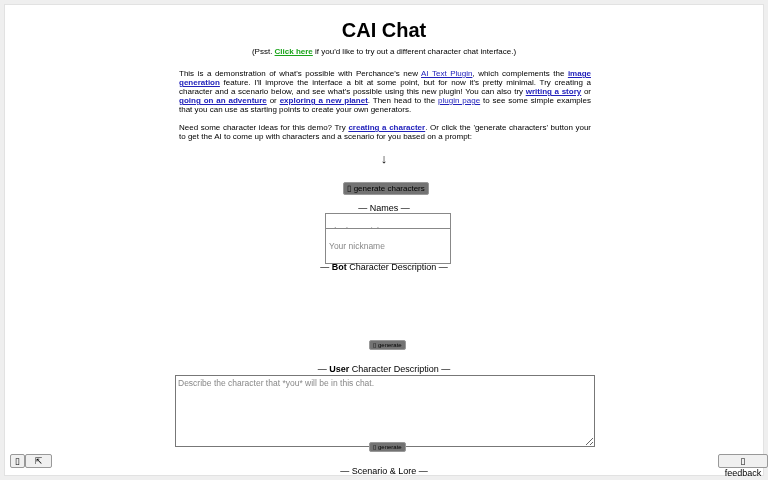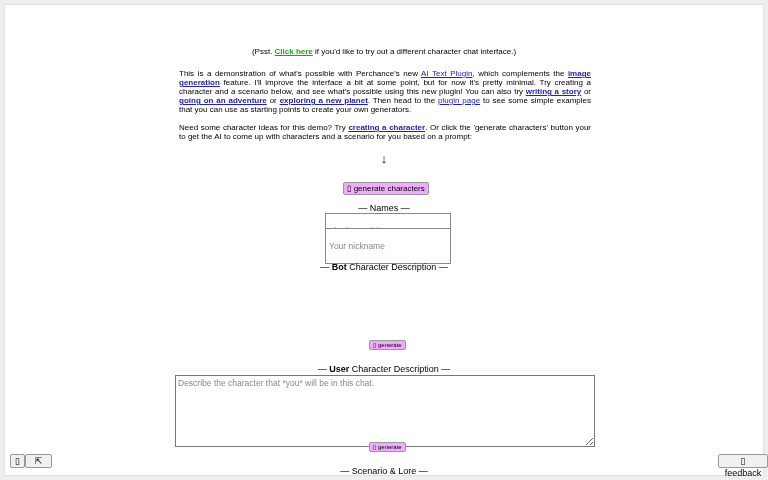--- a/index.html
+++ b/index.html
@@ -45,21 +45,21 @@
     a.plain { color: #2222bb; text-decoration: underline; }
     a.bold { color: #2222bb; font-weight: bold; text-decoration: underline; }
     .arrow {
       position: absolute;
       left: 0; right: 0; top: 146px;
       text-align: center;
       font-size: 13px;
     }
     .btn {
       font-family: "Liberation Sans", sans-serif;
-      background: #f0abfc;
+      background: #737373;
       border: 1px solid #999;
       border-radius: 2px;
       color: #000;
       padding: 0 3px;
       cursor: pointer;
     }
     .gen-chars {
       position: absolute;
       left: 338px; top: 177px;
       height: 13px;
@@ -111,20 +111,21 @@
       border: 1px solid #999;
       border-radius: 2px;
       padding: 0 4px;
     }
   </style>
 </head>
 <body>
 
 <div class="frame">
 
+  <h1 class="title">CAI Chat</h1>
 
   <div class="psst">
     <span>(Psst. </span><a>Click here</a><span> if you'd like to try out a different character chat interface.)</span>
   </div>
 
   <div class="intro">
     <p>
       <span>This is a demonstration of what's possible with Perchance's new </span><a class="plain">AI Text Plugin</a><span>, which complements the </span><a class="bold">image generation</a><span> feature. I'll improve the interface a bit at some point, but for now it's pretty minimal. Try creating a character and a scenario below, and see what's possible using this new plugin! You can also try </span><a class="bold">writing a story</a><span> or </span><a class="bold">going on an adventure</a><span> or </span><a class="bold">exploring a new planet</a><span>. Then head to the </span><a class="plain">plugin page</a><span> to see some simple examples that you can use as starting points to create your own generators.</span>
     </p>
     <p>

